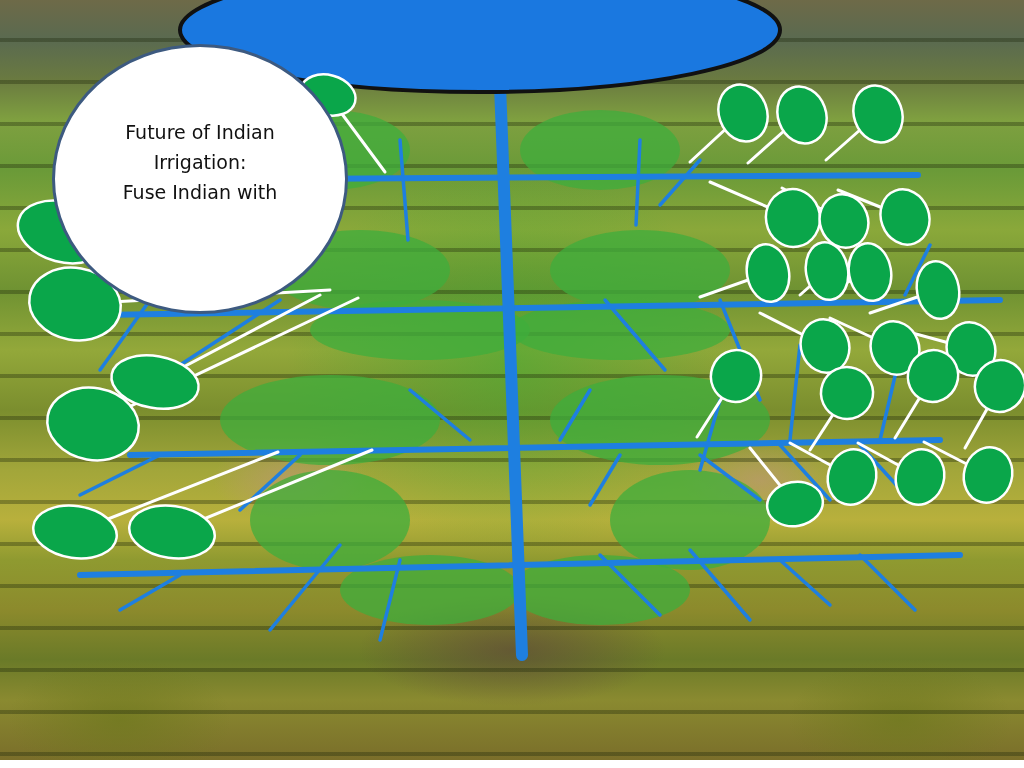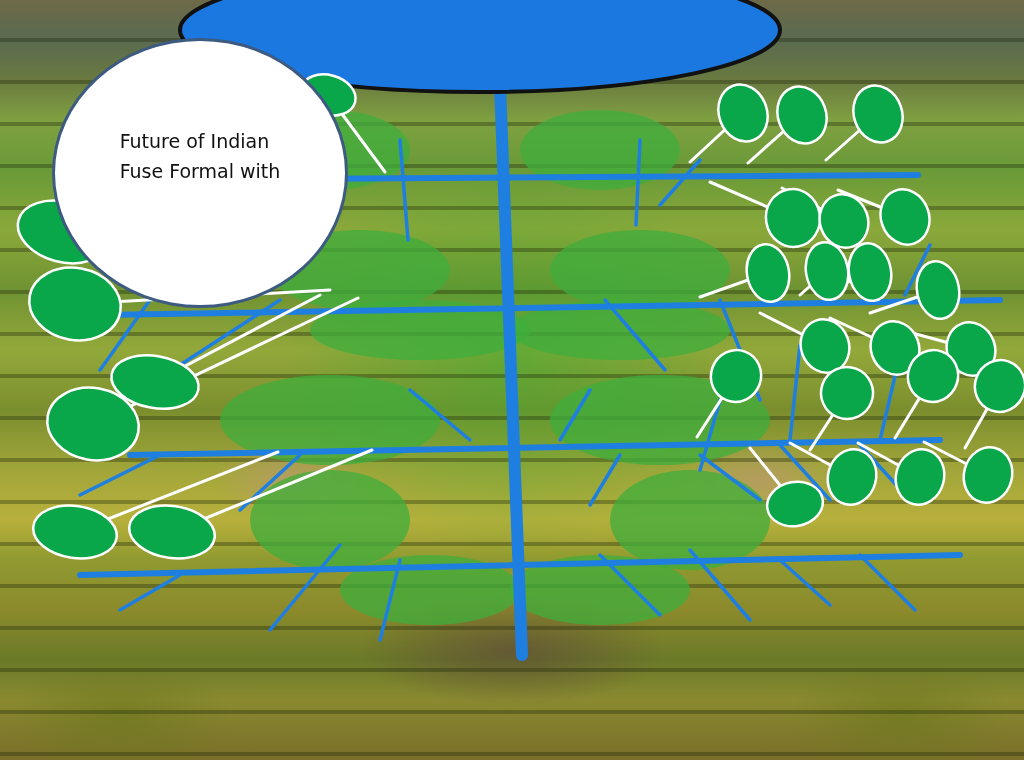--- a/index.html
+++ b/index.html
@@ -20,23 +20,24 @@
     }
     .stripes {
       position: absolute; inset: 0;
       background: repeating-linear-gradient(180deg, rgba(0,0,0,0) 0px, rgba(0,0,0,0) 38px, rgba(30,40,10,0.35) 38px, rgba(30,40,10,0.35) 42px);
       pointer-events: none;
     }
     svg.tree { position: absolute; left: 0; top: 0; width: 1024px; height: 760px; }
     .bottom-strip { position: absolute; left: 0; top: 760px; width: 1024px; height: 8px; background: #ffffff; }
 
     .title-bubble {
-      position: absolute; left: 52px; top: 38px; width: 296px; height: 270px;
+      position: absolute; left: 52px; top: 44px; width: 296px; height: 270px;
       border-radius: 50%; background: #ffffff; border: 3px solid #3d5a80;
       box-sizing: border-box; display: flex; align-items: center; justify-content: center;
+      text-align: center;
     }
     .title-text {
       font-family: "DejaVu Sans", sans-serif; font-size: 19px; line-height: 30px; color: #111111;
       margin-top: -34px;
     }
     .title-text span { display: block; }
   </style>
 </head>
 <body>
 
@@ -152,17 +153,18 @@
         <ellipse cx="795" cy="504" rx="28" ry="22" fill="#0aa64a" stroke="#ffffff" stroke-width="2.5" transform="rotate(-10 795 504)"></ellipse>
         <ellipse cx="852" cy="477" rx="24" ry="28" fill="#0aa64a" stroke="#ffffff" stroke-width="2.5" transform="rotate(15 852 477)"></ellipse>
         <ellipse cx="920" cy="477" rx="24" ry="28" fill="#0aa64a" stroke="#ffffff" stroke-width="2.5" transform="rotate(15 920 477)"></ellipse>
         <ellipse cx="988" cy="475" rx="24" ry="28" fill="#0aa64a" stroke="#ffffff" stroke-width="2.5" transform="rotate(15 988 475)"></ellipse>
       </g>
   </svg>
 
   <div class="title-bubble">
     <div class="title-text">
       <span>Future of Indian</span>
-      <span>Fuse Formal with</span>
+      <span>Irrigation:</span>
+      <span>Fuse Indian with</span>
     </div>
   </div>
 </div>
 <div class="bottom-strip"></div>
 
 </body></html>

